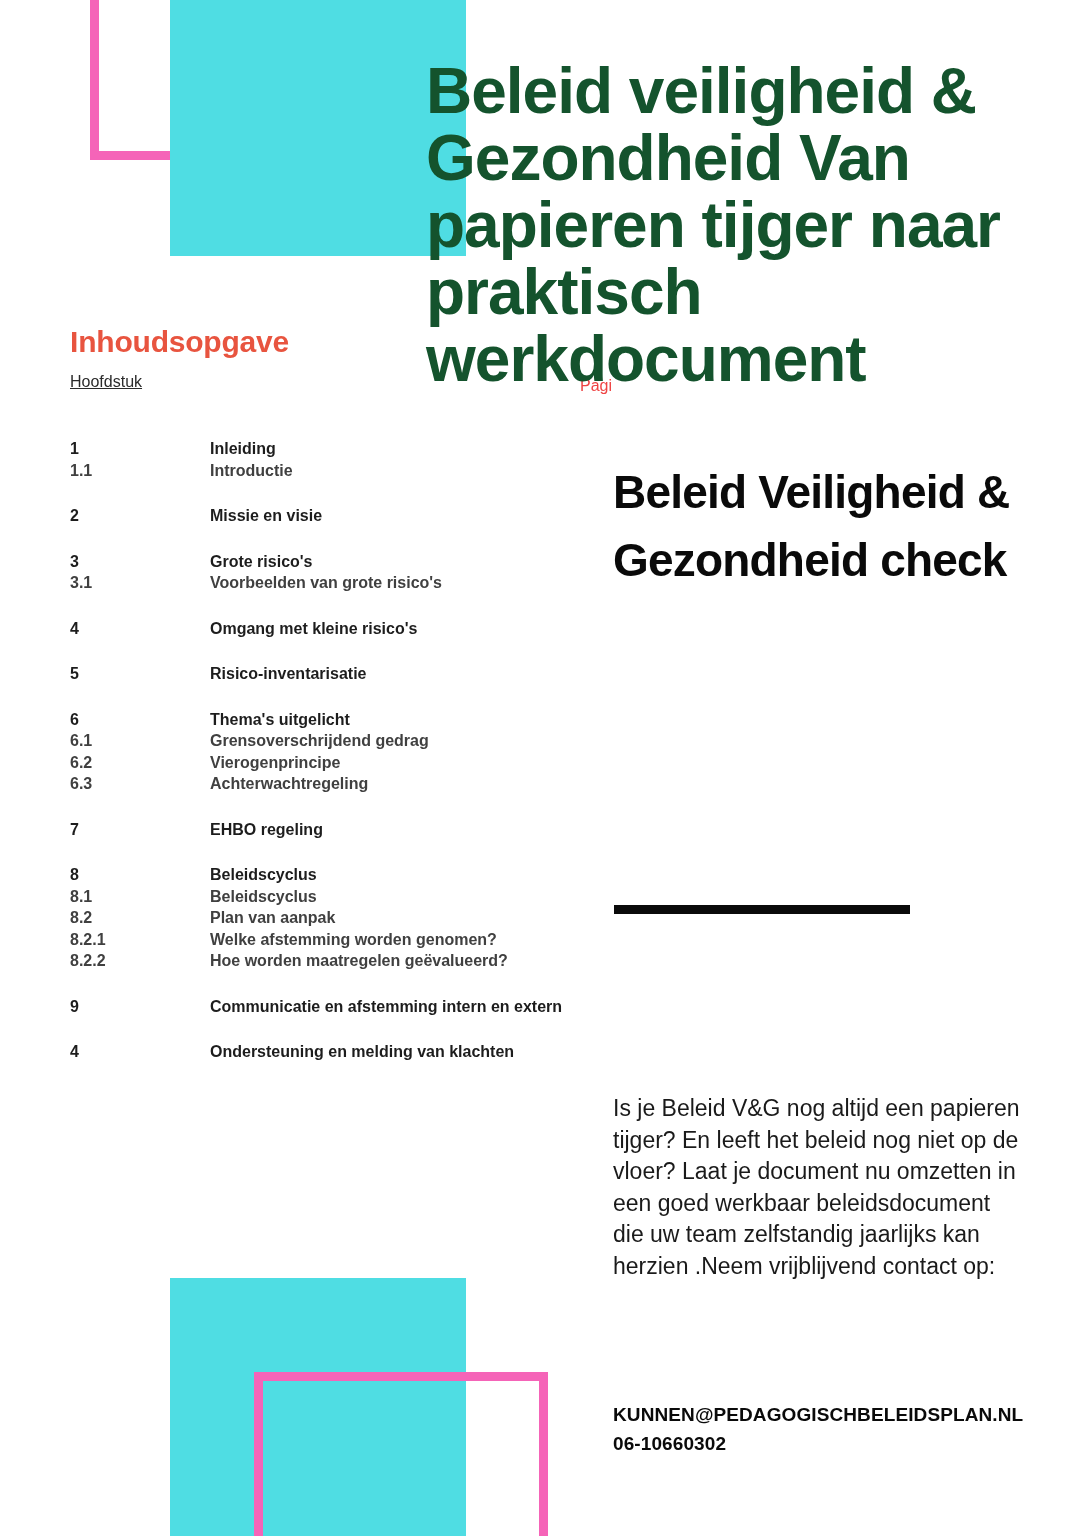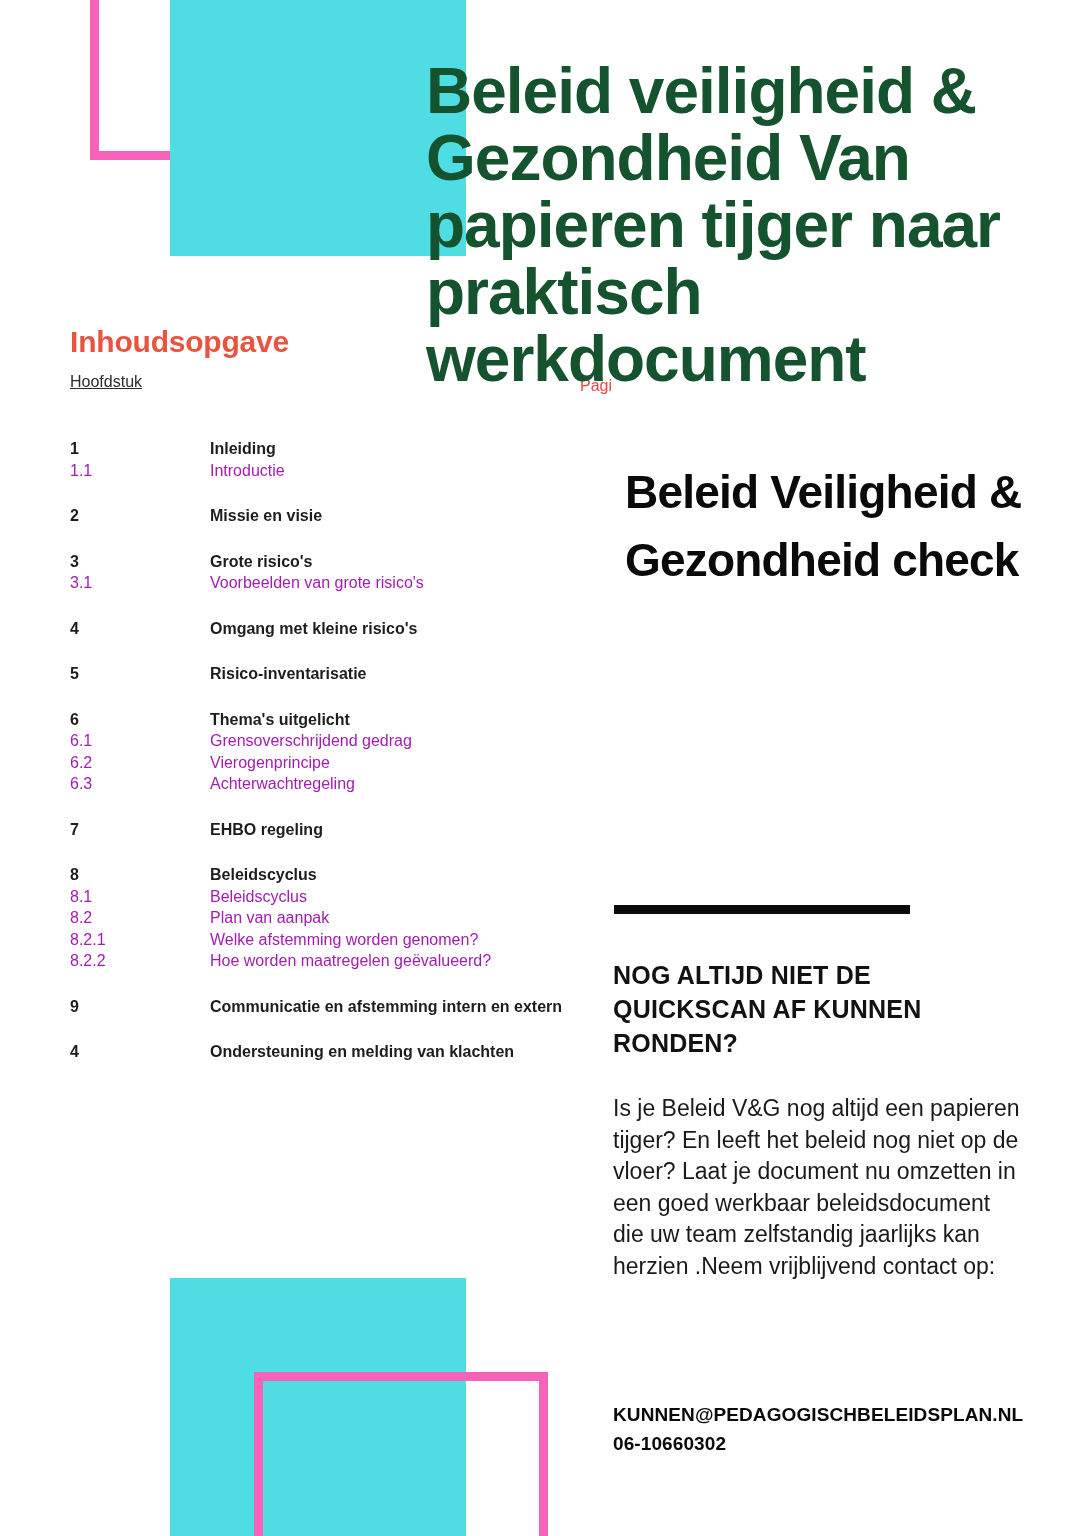--- a/index.html
+++ b/index.html
@@ -115,22 +115,22 @@
   .toc-title {
     font-size: 16px;
     color: #1d1d1d;
   }
   .toc-row.level1 .toc-num,
   .toc-row.level1 .toc-title {
     font-weight: bold;
   }
   .toc-row.level2 .toc-num,
   .toc-row.level2 .toc-title {
-    font-weight: normal;
-    color: #a21caf;
+    font-weight: bold;
+    color: #404040;
   }
 
   
   .main-title {
     position: absolute;
     left: 426px;
     top: 58px;
     width: 610px;
     font-size: 64px;
     font-weight: bold;
@@ -143,21 +143,20 @@
     position: absolute;
     left: 613px;
     top: 458px;
     width: 420px;
     font-size: 46px;
     font-weight: bold;
     line-height: 68px;
     color: #0a0a0a;
     letter-spacing: -0.8px;
     z-index: 6;
-    margin-left: 12px;
   }
   .divider-bar {
     position: absolute;
     left: 614px;
     top: 905px;
     width: 296px;
     height: 9px;
     background: #0a0a0a;
     z-index: 6;
   }
@@ -309,21 +308,20 @@
           <span class="toc-num">4</span>
           <span class="toc-title">Ondersteuning en melding van klachten</span>
         </div>
       </div>
     </div>
 
   <div class="sub-title">Beleid Veiligheid &amp; Gezondheid check</div>
 
   <div class="divider-bar"></div>
 
-  <div class="cta-heading">NOG ALTIJD NIET DE QUICKSCAN AF KUNNEN RONDEN?</div>
   <div class="cta-body">Is je Beleid V&amp;G nog altijd een papieren tijger?  En leeft het beleid nog niet op de vloer? Laat je document nu omzetten in een goed werkbaar beleidsdocument die uw team zelfstandig jaarlijks kan herzien .Neem vrijblijvend contact op:</div>
 
   <div class="contact">
     <div class="contact-line">KUNNEN@PEDAGOGISCHBELEIDSPLAN.NL</div>
     <div class="contact-line">06-10660302</div>
   </div>
 
   <div class="deco-cyan-bottom"></div>
   <div class="deco-pink-bottom"></div>
 

